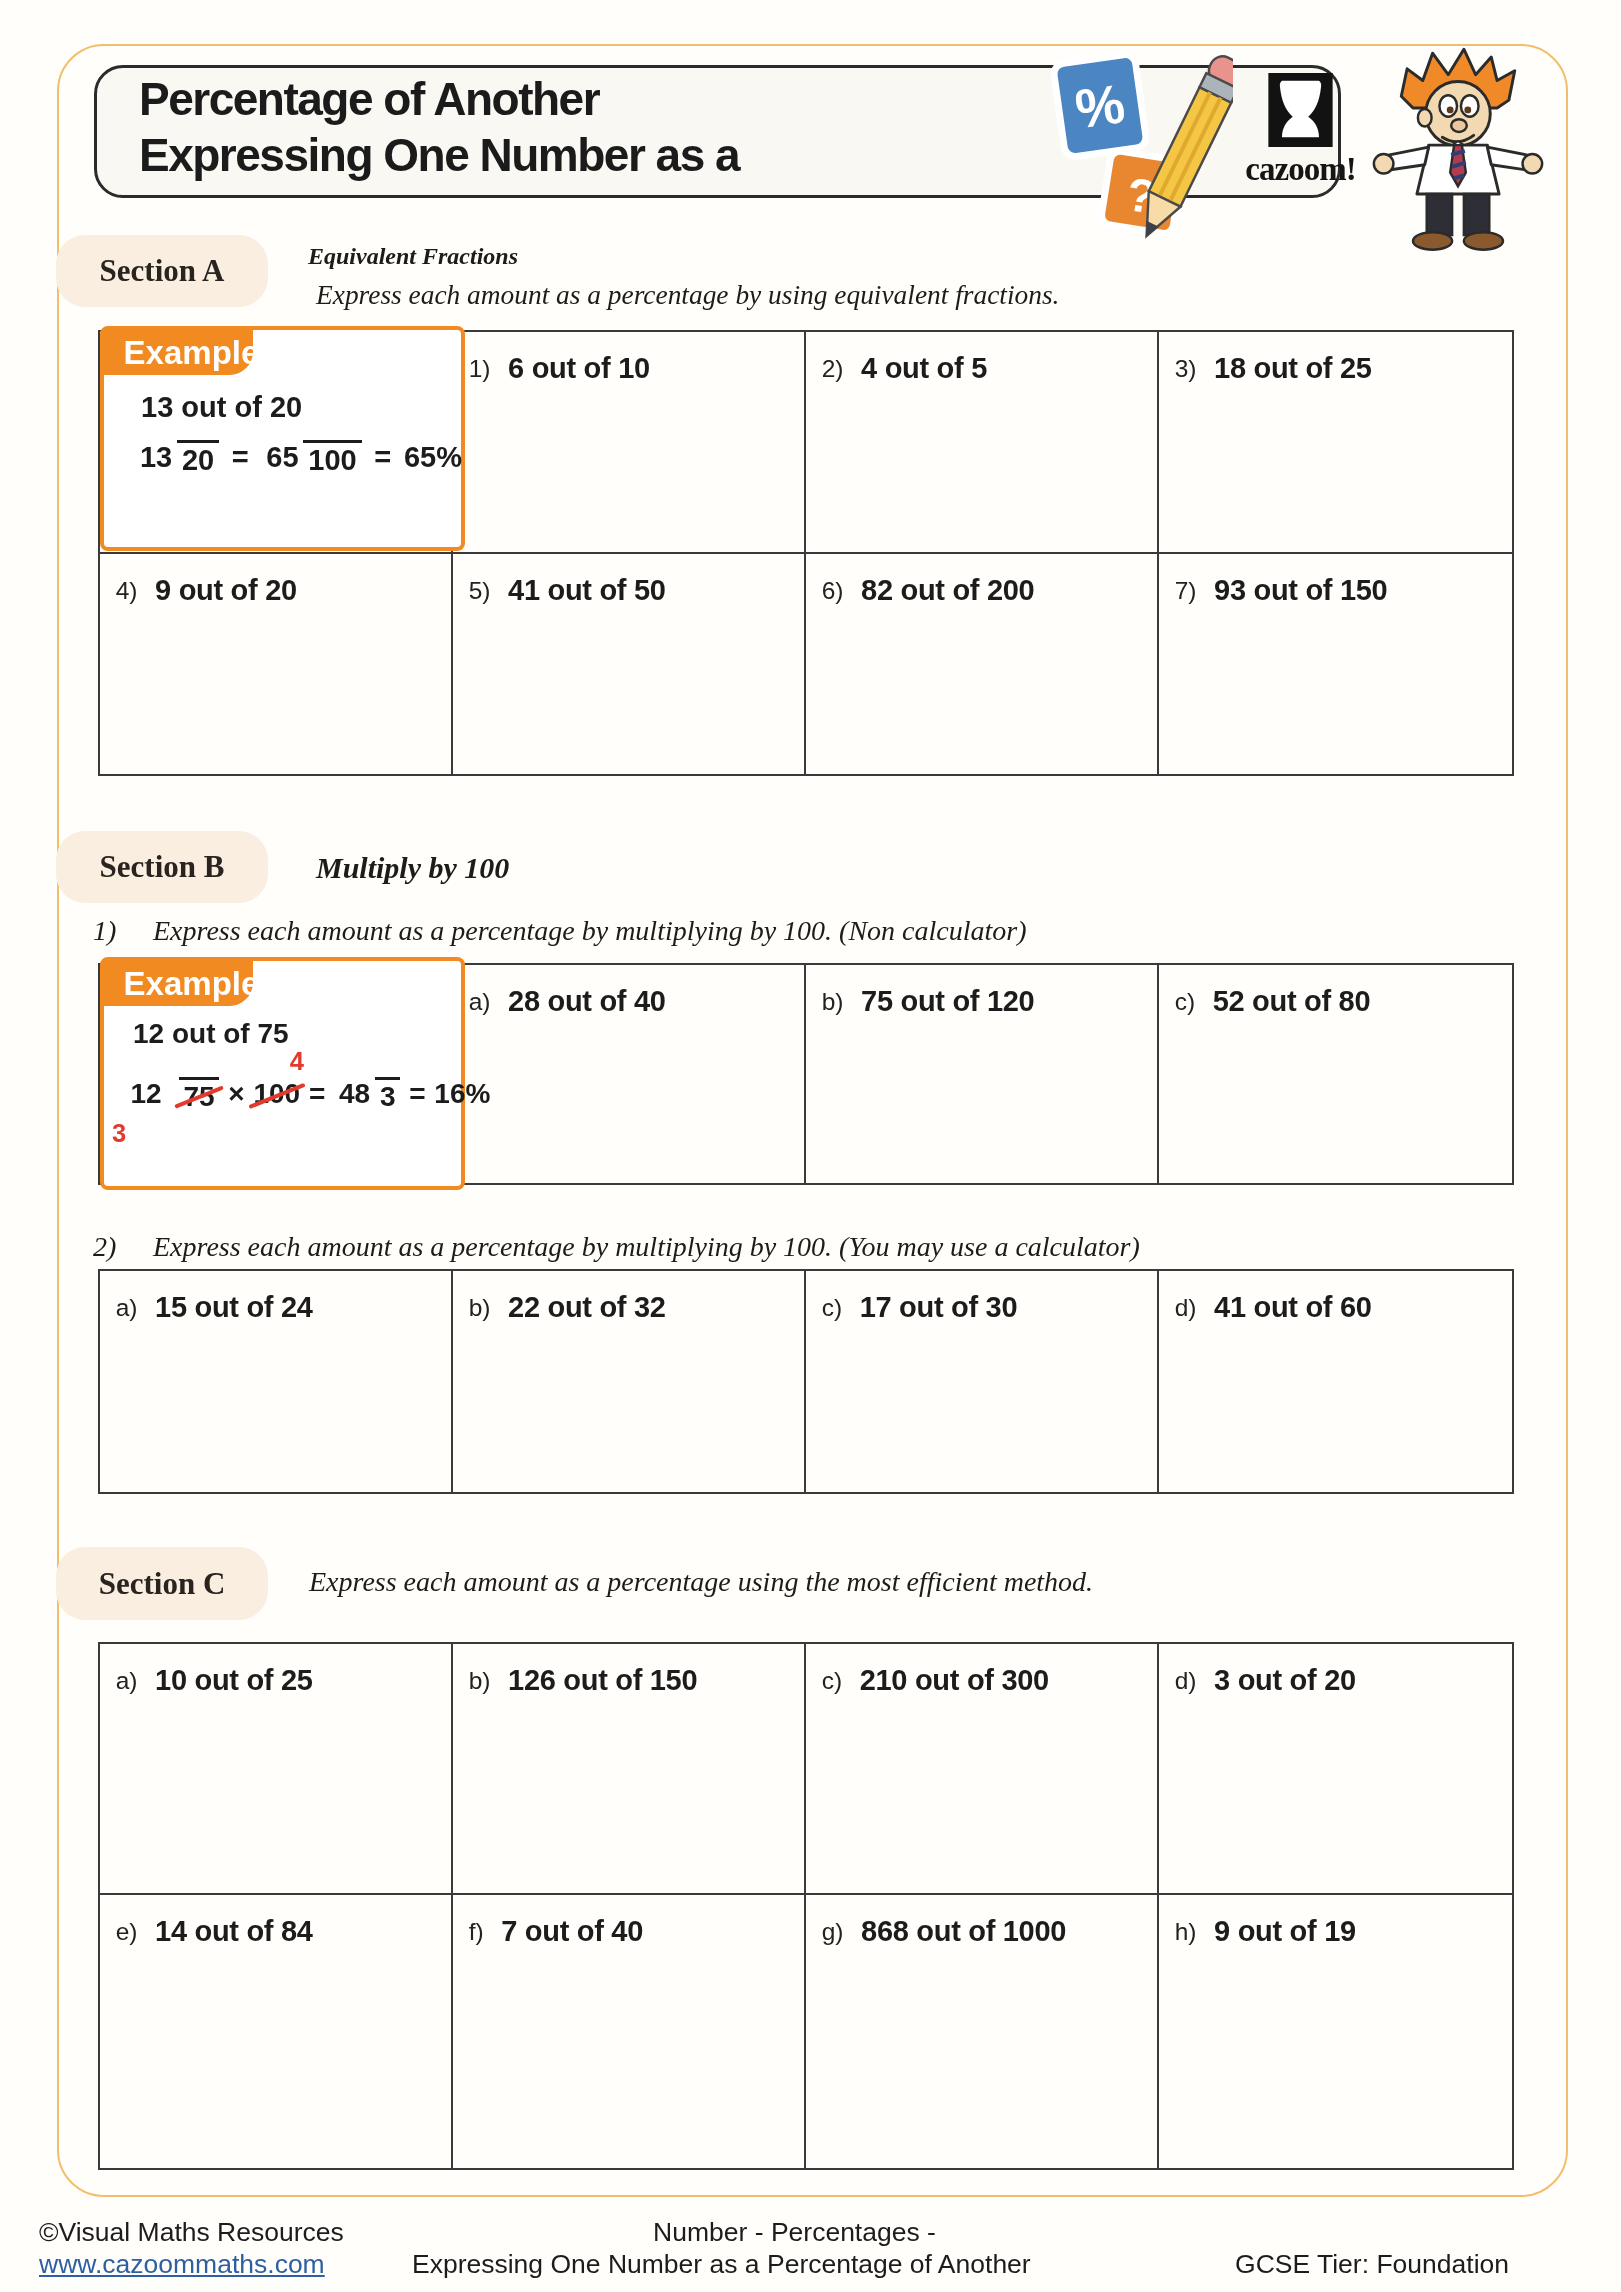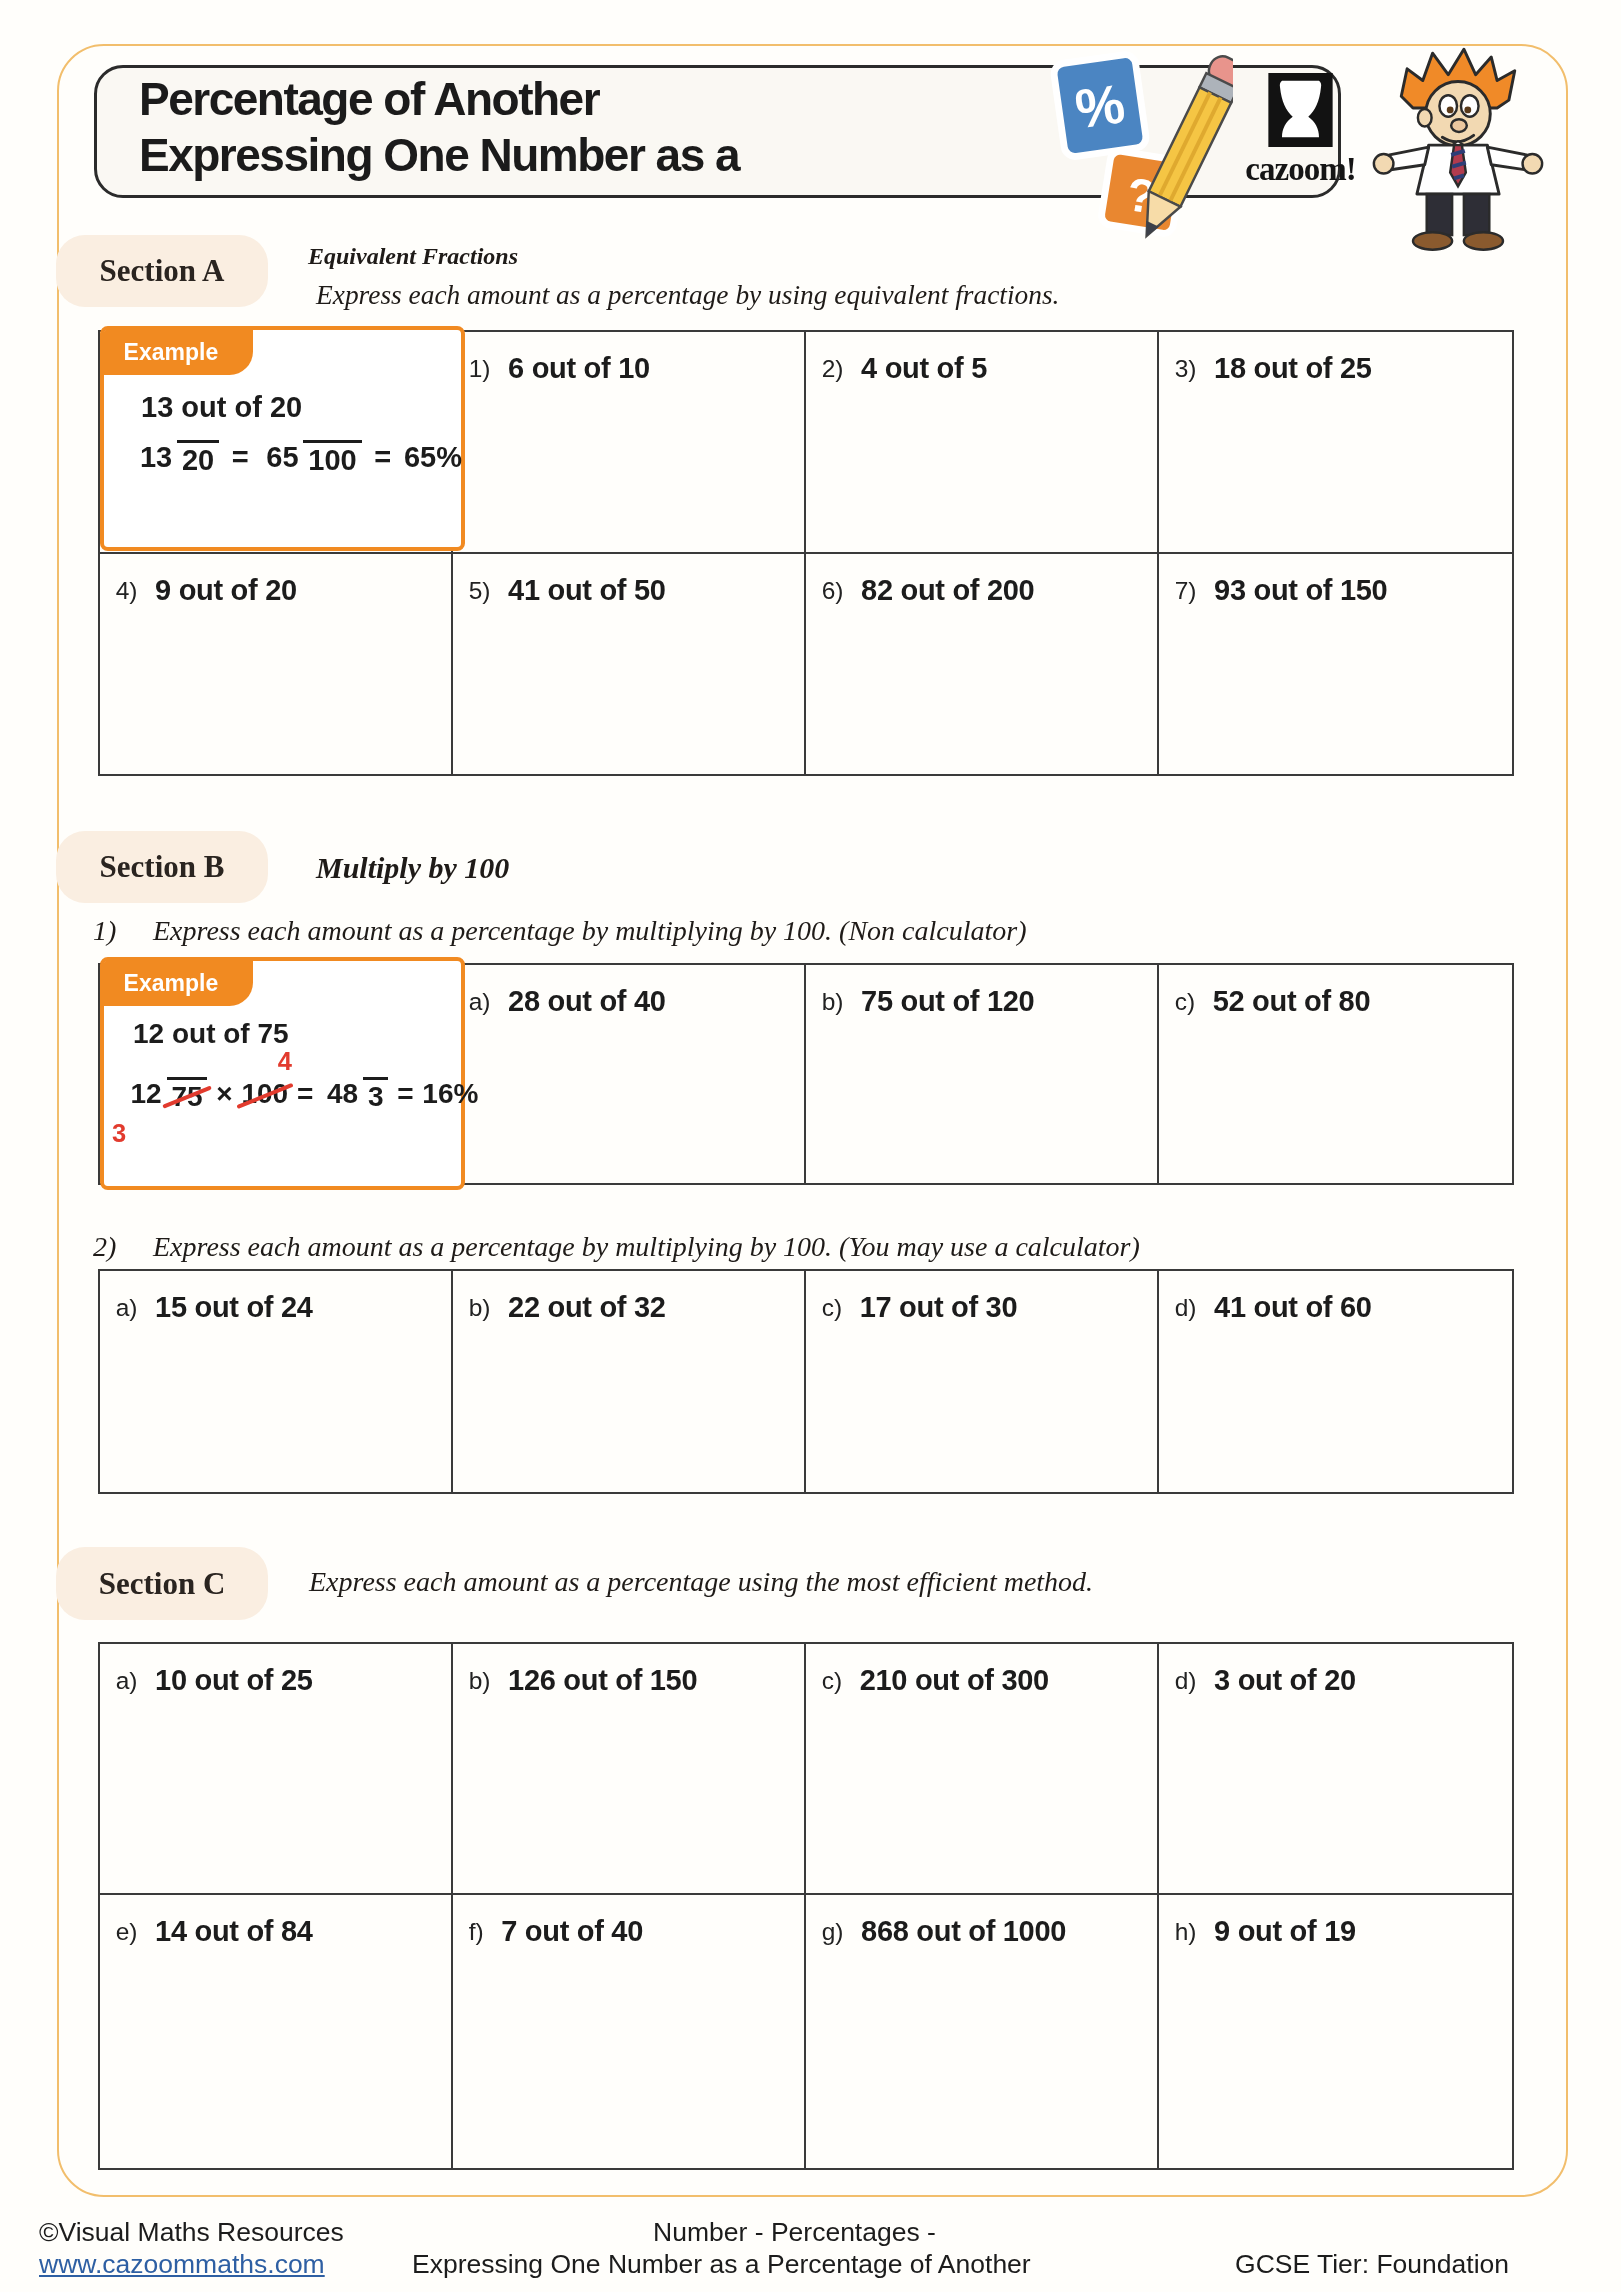--- a/index.html
+++ b/index.html
@@ -39,21 +39,21 @@
     padding:19.6px 5.9px 0 15.7px; display:flex; align-items:flex-start; gap:17.6px; }
   .qcell.last-col { border-right:none; }
   .qcell.last-row { border-bottom:none; }
   .qnum { font-size:24.5px; color:#222; padding-top:3.9px; white-space:nowrap; }
   .qtext { font-size:29px; font-weight:bold; letter-spacing:-0.3px; color:#1c1c1c; white-space:nowrap; }
 
   
   .example-box { position:absolute; background:#ffffff; border:4.9px solid #F18A21;
     border-radius:7.8px; z-index:5; }
   .example-tab { position:absolute; left:0; top:0; width:149px; height:45px; background:#F18A21;
-    color:#ffffff; font-weight:bold; font-size:23px; display:flex; align-items:center;
+    color:#ffffff; font-weight:bold; font-size:33px; display:flex; align-items:center;
     padding-left:19.6px; border-bottom-right-radius:23.5px; border-top-left-radius:2px; }
   .ex-statement { position:absolute; font-size:29px; font-weight:bold; color:#1c1c1c; }
   .equation { position:absolute; display:flex; align-items:center; gap:12.7px;
     font-size:29px; font-weight:bold; color:#1c1c1c; }
   .frac { display:flex; flex-direction:row; align-items:center; line-height:1.05;justify-content:flex-end; }
   .frac .den { border-top:3.9px solid #1c1c1c; padding:2px 4.9px 0 4.9px; }
   .frac .num { padding:0 4.9px 1px 4.9px; }
   .cancel { position:relative; display:inline-block; }
   .cancel::after { content:""; position:absolute; left:-14%; right:-14%; top:48%;
     height:3.9px; background:#E23B2E; transform:rotate(-22deg); border-radius:2px; }
@@ -203,21 +203,21 @@
     <div class="qcell last-col last-row">
       <span class="qnum">c)</span>
       <span class="qtext">52 out of 80</span>
     </div>
   </div>
 
   <div class="example-box" style="left:100px; top:957px; width:365px; height:233px;">
     <div class="example-tab">Example</div>
     <div class="ex-statement" style="left:29px; top:57px; font-size:28px;">12 out of 75</div>
     <div class="equation" style="left:21.6px; top:116px; font-size:28px; gap:8.8px;">
-      <span class="frac" style="position:relative;">
+      <span class="frac" style="position:relative;gap:12px;">
         <span class="num">12</span>
         <span class="den cancel">75</span>
         <span class="red-note" style="left:-13.7px; bottom:-35px;">3</span>
       </span>
       <span>×</span>
       <span class="cancel" style="position:relative;">
         <span>100</span>
         <span class="red-note" style="right:-3.9px; top:-31px;">4</span>
       </span>
       <span>=</span>

